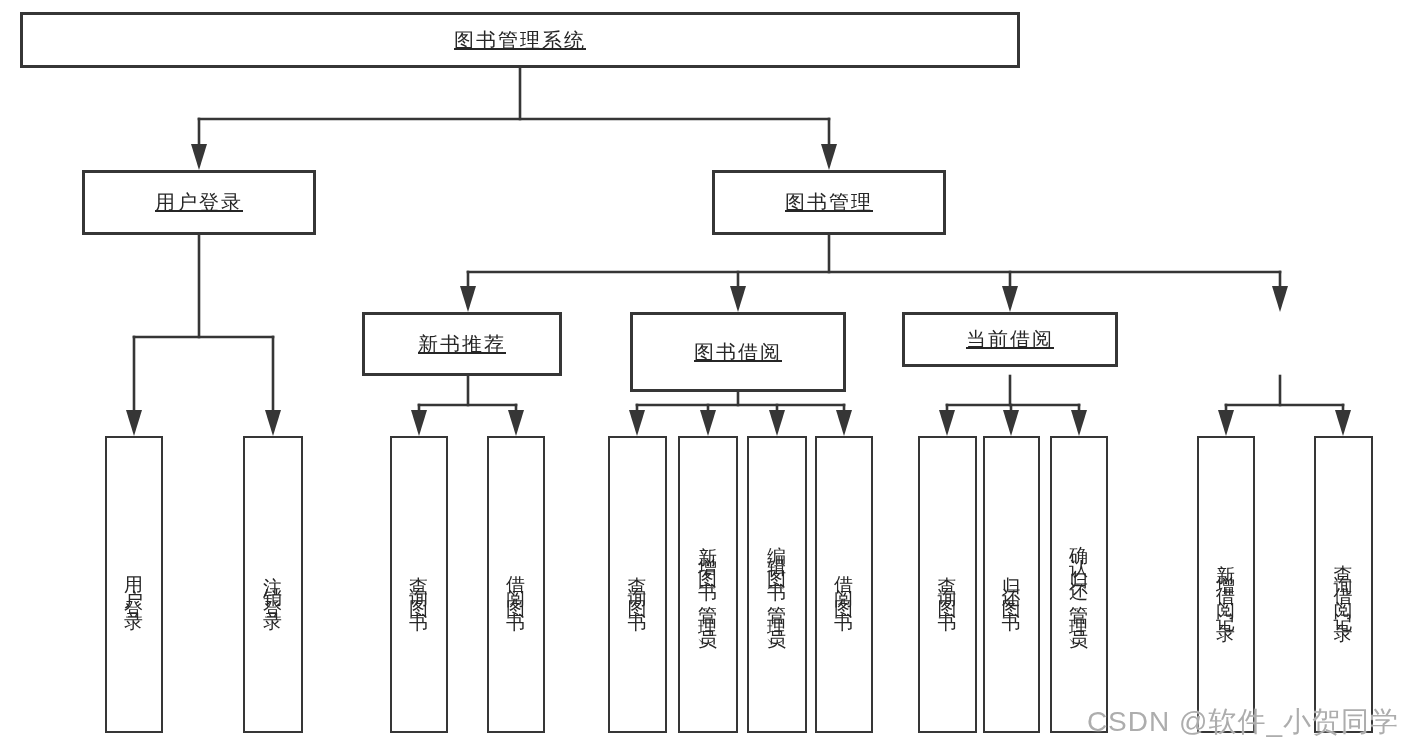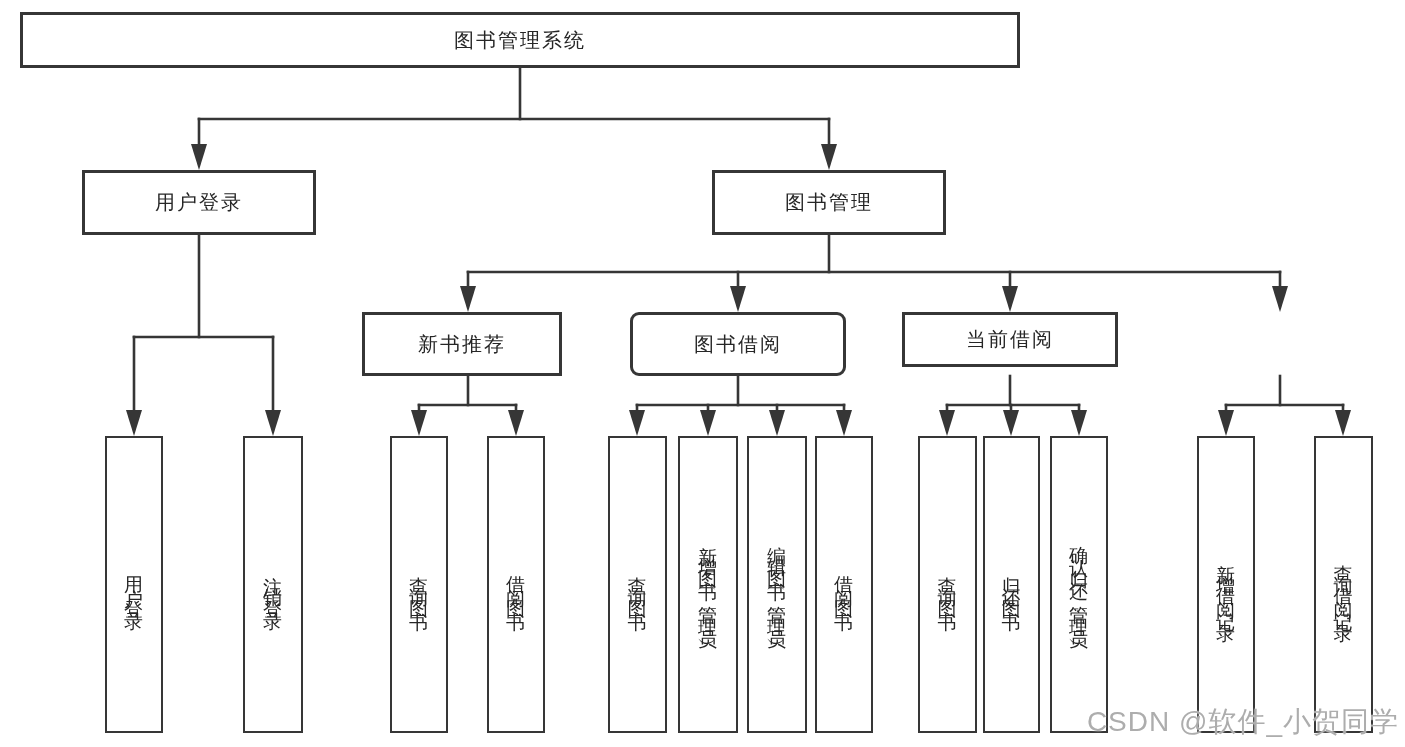--- a/index.html
+++ b/index.html
@@ -34,20 +34,21 @@
     display: flex;
     align-items: center;
     justify-content: center;
     color: var(--text);
     z-index: 2;
   }
   .node.h {
     font-size: 20px;
     letter-spacing: 2px;
     white-space: nowrap;
+    text-decoration: underline;
   }
   .node.leaf {
     border-width: 2.5px;
   }
   .vtext {
     writing-mode: vertical-rl;
     text-orientation: mixed;
     font-size: 19px;
     letter-spacing: 12px;
     line-height: 1;
@@ -139,21 +140,21 @@
         <polygon points="1335,410 1351,410 1343,436"></polygon>
       </g>
     </svg>
 
   <div class="node h" style="left:20px; top:12px; width:1000px; height:56px;">图书管理系统</div>
 
   <div class="node h" style="left:82px; top:170px; width:234px; height:65px;">用户登录</div>
   <div class="node h" style="left:712px; top:170px; width:234px; height:65px;">图书管理</div>
 
   <div class="node h" style="left:362px; top:312px; width:200px; height:64px;">新书推荐</div>
-  <div class="node h" style="left:630px; top:312px; width:216px; height:64px;border-radius:9px;">图书借阅</div>
+  <div class="node h" style="left:630px; top:312px; width:216px; height:80px;">图书借阅</div>
   <div class="node h" style="left:902px; top:312px; width:216px; height:55px;">当前借阅</div>
 
   <div class="node leaf" style="left:105px; top:436px; width:58px; height:297px;">
     <span class="vtext">用户登录</span>
   </div>
   <div class="node leaf" style="left:243px; top:436px; width:60px; height:297px;">
     <span class="vtext">注销登录</span>
   </div>
 
   <div class="node leaf" style="left:390px; top:436px; width:58px; height:297px;">

